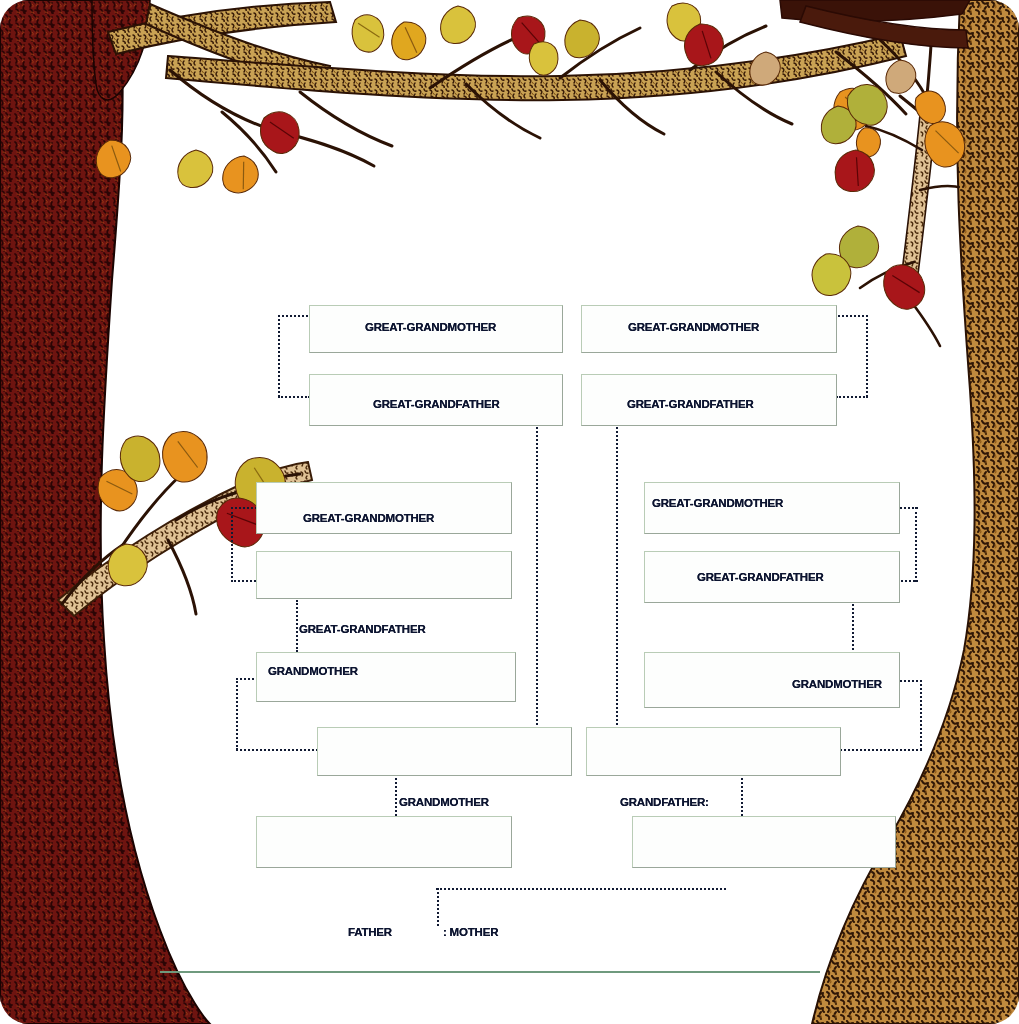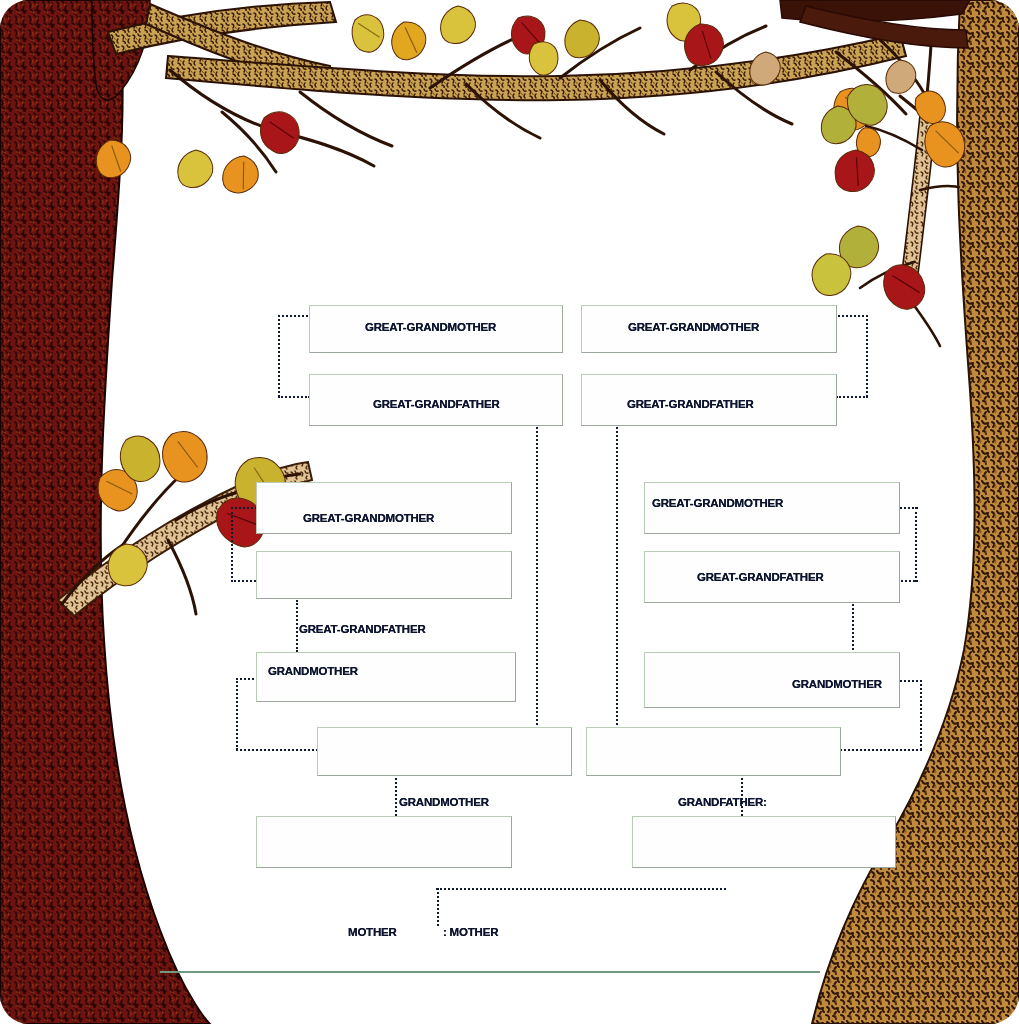--- a/index.html
+++ b/index.html
@@ -334,18 +334,18 @@
     <div class="node-label" style="left:373px; top:398px;">GREAT-GRANDFATHER</div>
     <div class="node-label" style="left:627px; top:398px;">GREAT-GRANDFATHER</div>
     <div class="node-label" style="left:303px; top:512px;">GREAT-GRANDMOTHER</div>
     <div class="node-label" style="left:652px; top:497px;">GREAT-GRANDMOTHER</div>
     <div class="node-label" style="left:299px; top:623px;">GREAT-GRANDFATHER</div>
     <div class="node-label" style="left:697px; top:571px;">GREAT-GRANDFATHER</div>
     <div class="node-label" style="left:268px; top:665px;">GRANDMOTHER</div>
     <div class="node-label" style="left:792px; top:678px;">GRANDMOTHER</div>
 
     <div class="node-label" style="left:399px; top:796px;">GRANDMOTHER</div>
-    <div class="node-label" style="left:678px; top:796px;">GRANDFATHER:</div>
-    <div class="node-label" style="left:348px; top:926px;">MOTHER</div>
+    <div class="node-label" style="left:620px; top:796px;">GRANDFATHER:</div>
+    <div class="node-label" style="left:348px; top:926px;">FATHER</div>
     <div class="node-label" style="left:443px; top:926px;text-align:center;">: MOTHER</div>
 
   </div>
 </div>
 
 </body></html>

